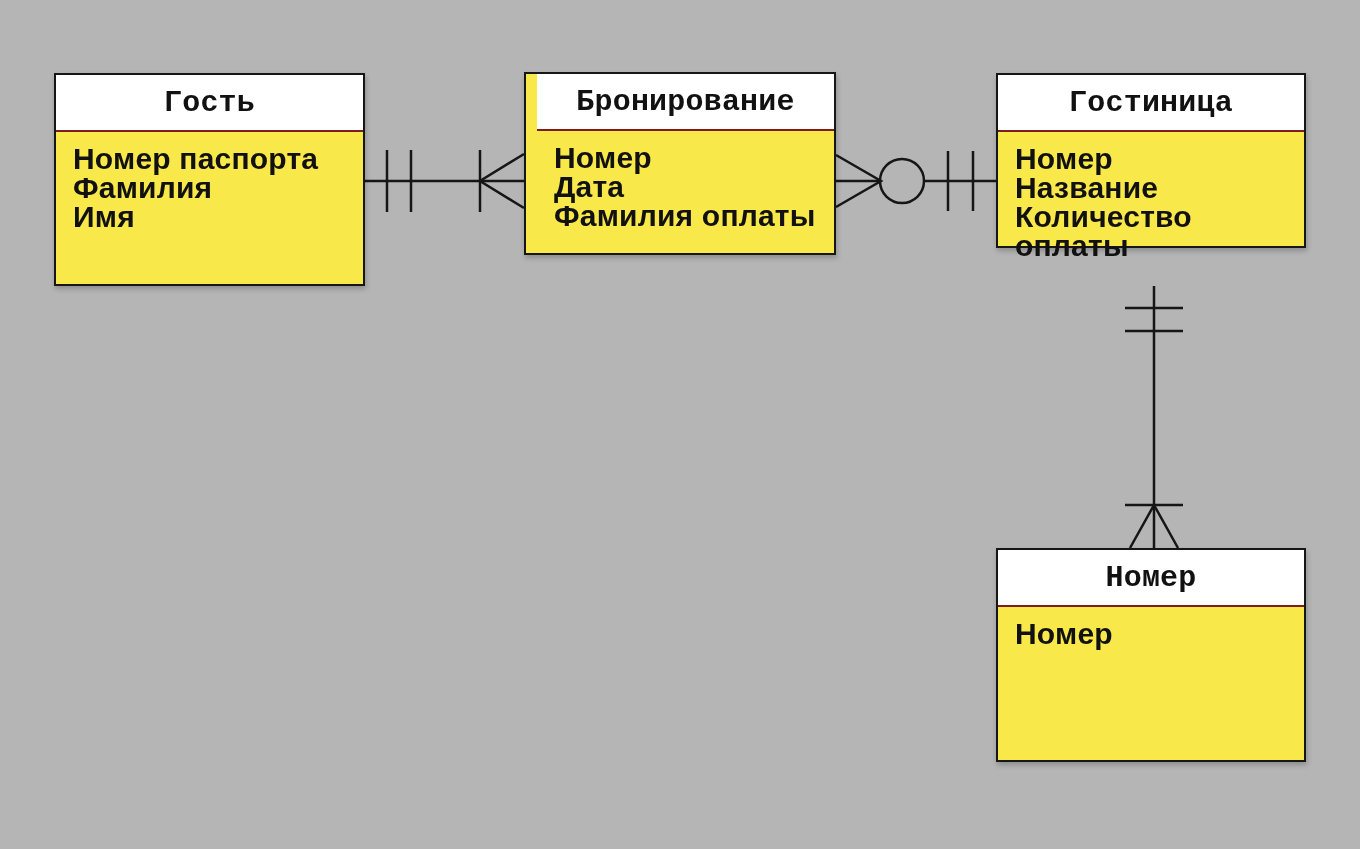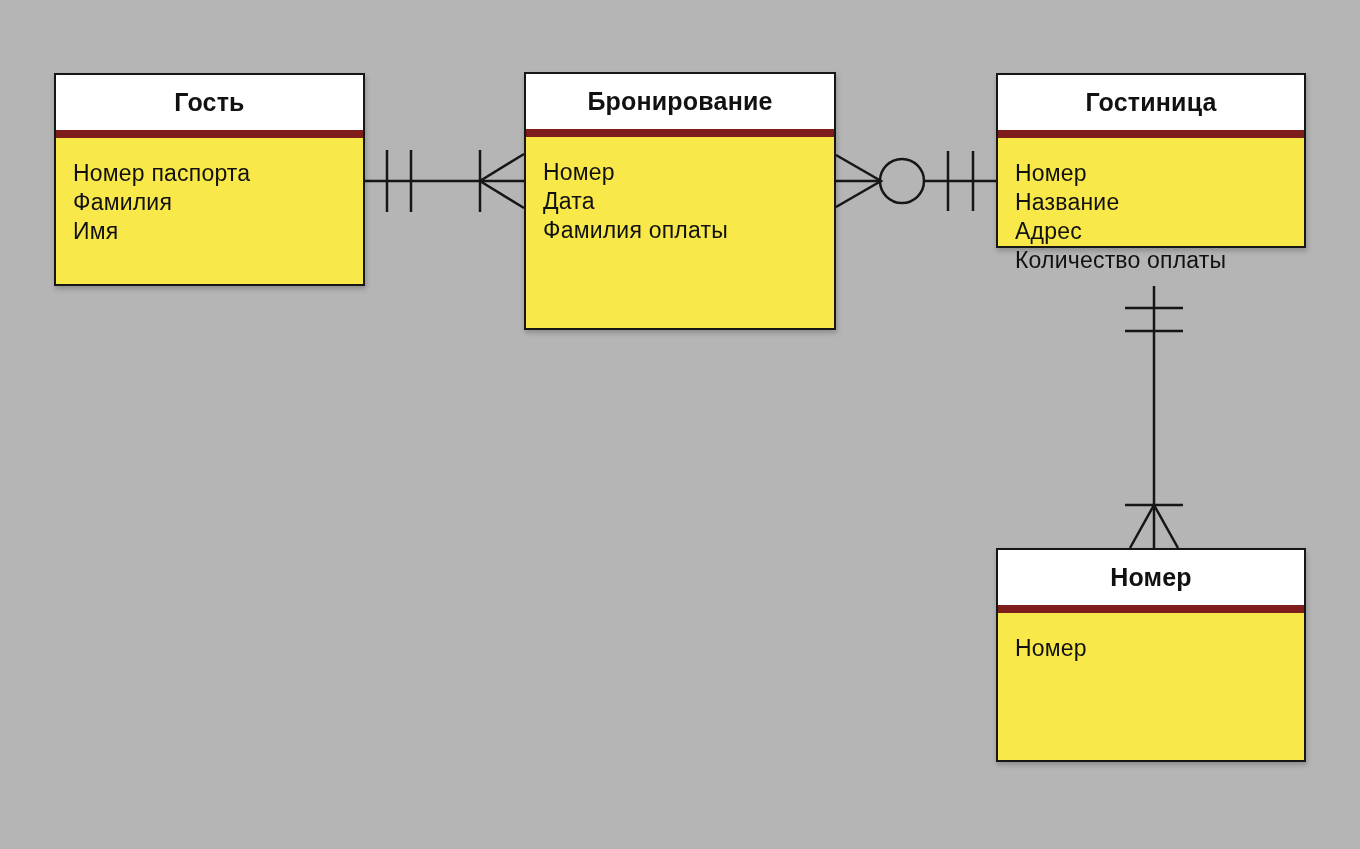--- a/index.html
+++ b/index.html
@@ -33,39 +33,39 @@
     position: absolute;
     z-index: 2;
     background: #f8e84a;
     border: 2px solid #161616;
     box-sizing: border-box;
     box-shadow: 1px 3px 5px rgba(0,0,0,0.22);
     color: #111111;
   }
   .entity .header {
     background: #ffffff;
-    border-bottom: 8px solid #7f1d1d;
+    border-bottom: 2px solid #7f1d1d;
     height: 55px;
     display: flex;
     align-items: center;
     justify-content: center;
-    font-size: 25px;
+    font-size: 30px;
     font-weight: 700;
     letter-spacing: 0.2px;
+    font-family: Liberation Mono, monospace;
   }
   .entity .attrs {
     padding: 12px 17px;
-    font-size: 23px;
-    font-weight: 400;
+    font-size: 30px;
+    font-weight: 700;
     line-height: 29px;
     letter-spacing: 0.2px;
-    margin-top: 9px;
   }
   #entity-guest   { left: 54px;  top: 73px;  width: 311px; height: 213px; }
-  #entity-booking { left: 524px; top: 72px;  width: 312px; height: 258px; }
+  #entity-booking { left: 524px; top: 72px;  width: 312px; height: 183px; padding-left: 11px; }
   #entity-hotel   { left: 996px; top: 73px;  width: 310px; height: 175px; }
   #entity-room    { left: 996px; top: 548px; width: 310px; height: 214px; }
 </style>
 </head>
 <body>
 
 <div class="stage">
 
   <svg class="connectors" width="1360" height="849" viewBox="0 0 1360 849">
 
@@ -111,21 +111,20 @@
         <div>Дата</div>
         <div>Фамилия оплаты</div>
       </div>
   </div>
 
   <div class="entity" id="entity-hotel">
     <div class="header">Гостиница</div>
     <div class="attrs">
         <div>Номер</div>
         <div>Название</div>
-        <div>Адрес</div>
         <div>Количество оплаты</div>
       </div>
   </div>
 
   <div class="entity" id="entity-room">
     <div class="header">Номер</div>
     <div class="attrs">
         <div>Номер</div>
       </div>
   </div>

